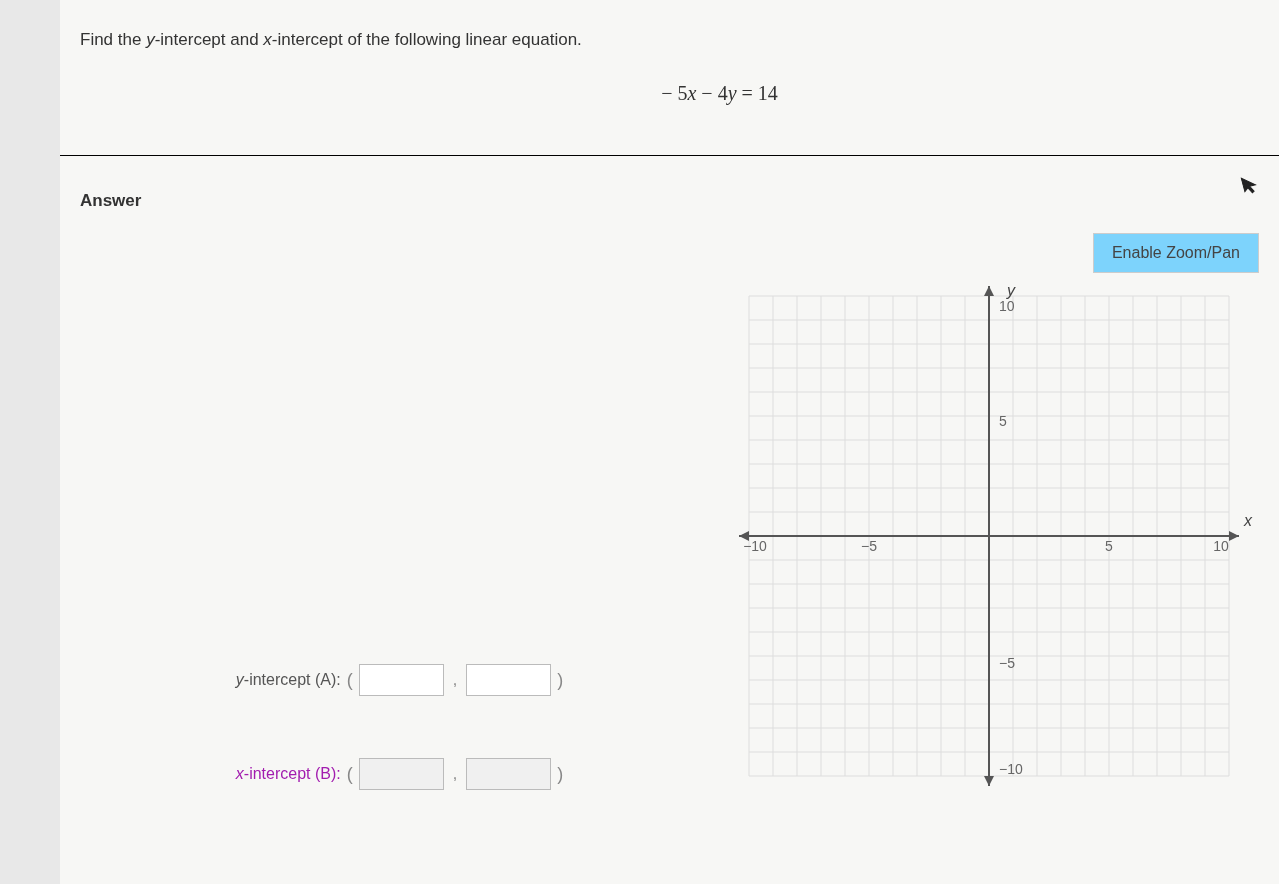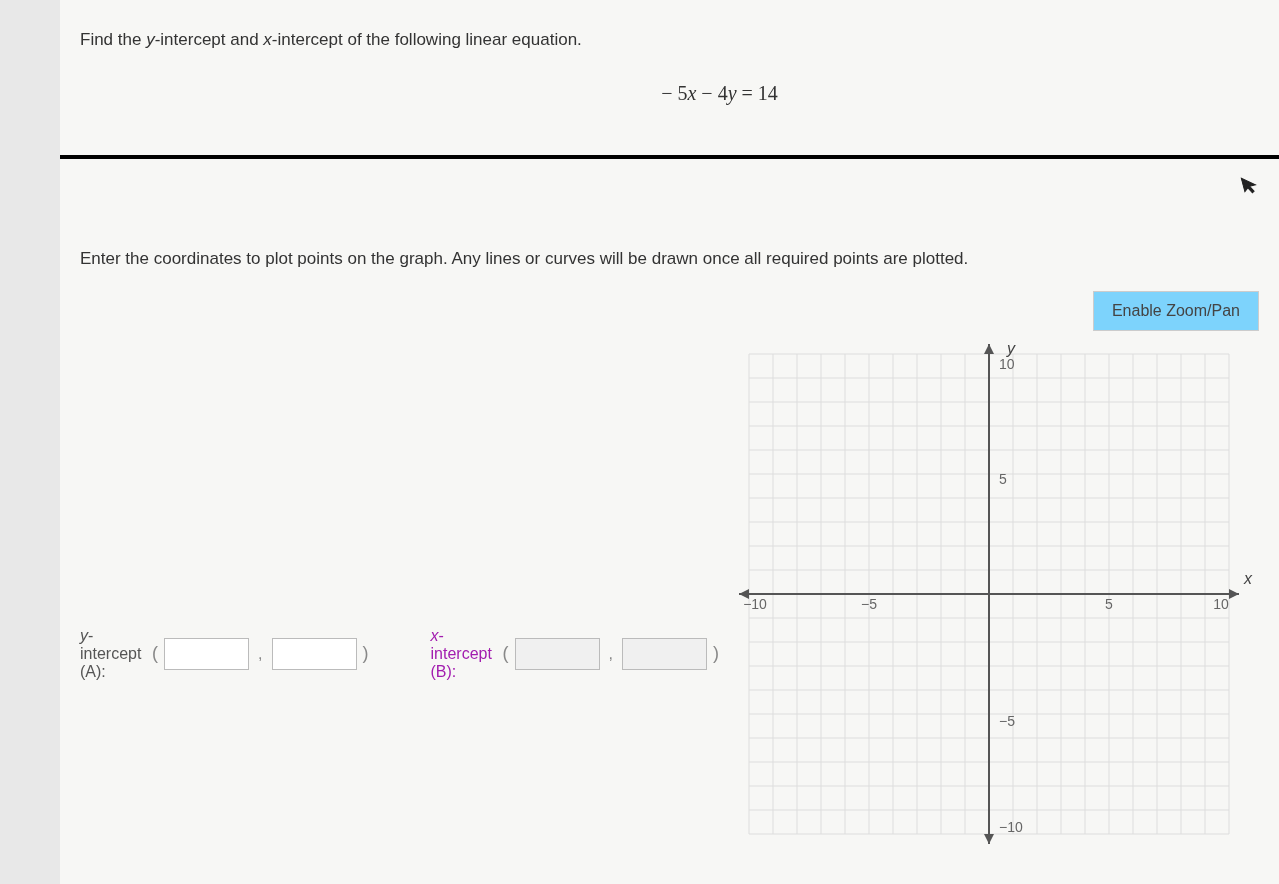--- a/index.html
+++ b/index.html
@@ -14,21 +14,21 @@
       min-height: 884px;
     }
     .page {
       background: #f7f7f5;
       margin-left: 60px;
       min-height: 884px;
       position: relative;
     }
     .question-section {
       padding: 30px 20px 50px 20px;
-      border-bottom: 4px solid #000000;
+      border-bottom: 1px solid #000000;
     }
     .question-text {
       font-size: 17px;
       color: #333;
       font-weight: 400;
     }
     .italic {
       font-style: italic;
     }
     .equation {
@@ -53,22 +53,22 @@
       color: #333;
       font-weight: 400;
     }
     .content-row {
       display: flex;
       margin-top: 10px;
     }
     .inputs-col {
       flex: 1;
       display: flex;
-      flex-direction: row;
-      justify-content: space-between;
+      flex-direction: column;
+      justify-content: flex-end;
       align-items: center;
       gap: 62px;
       padding-top: 180px;
     }
     .input-row {
       display: flex;
       align-items: center;
       gap: 6px;
       font-size: 16px;
       color: #888;
@@ -140,21 +140,21 @@
   <div class="question-section">
     <p class="question-text">
       <span>Find the </span><span class="italic">y</span><span>-intercept and </span><span class="italic">x</span><span>-intercept of the following linear equation.</span>
     </p>
     <div class="equation">
       − 5<span class="italic">x</span> − 4<span class="italic">y</span> = 14
     </div>
   </div>
 
   <div class="answer-section">
-    <div class="instruction">Enter the coordinates to plot points on the graph. Any lines or curves will be drawn once all required points are plotted.</div>
+    <div class="answer-label">Answer</div>
 
     <div class="content-row">
 
       <div class="inputs-col">
         <div class="input-row">
           <span class="label-a">
             <span class="italic">y</span>-intercept (A):
           </span>
           <span class="paren">(</span>
           <input type="text" class="coord-input" value="" style="">

